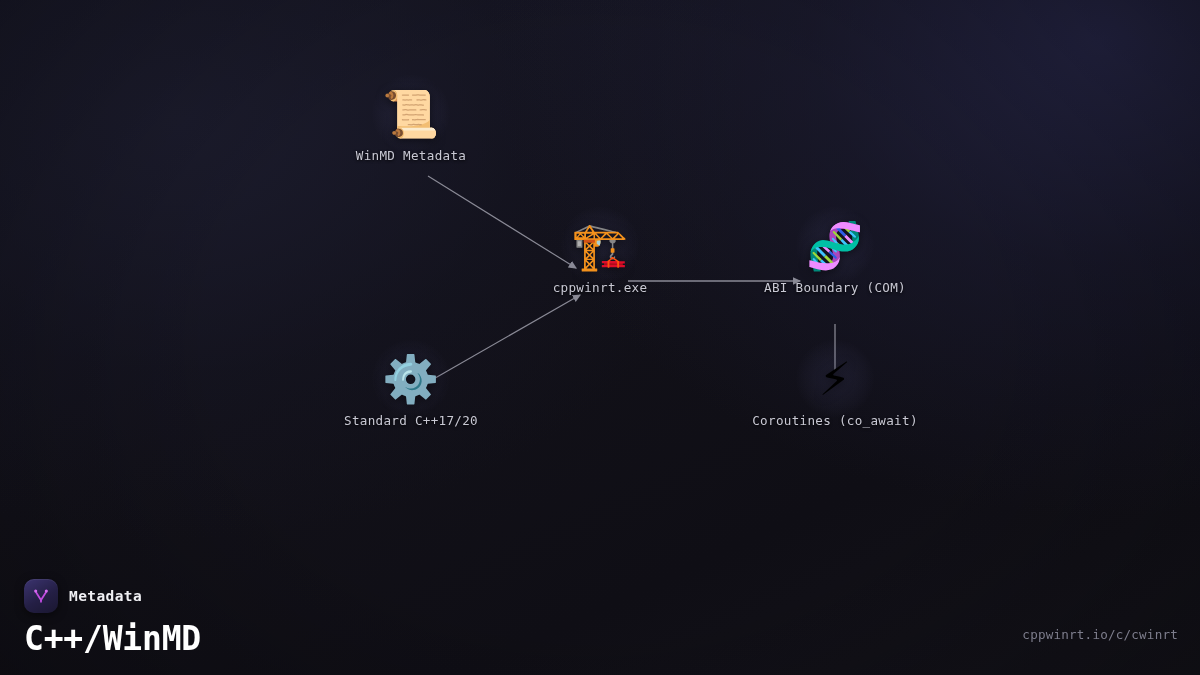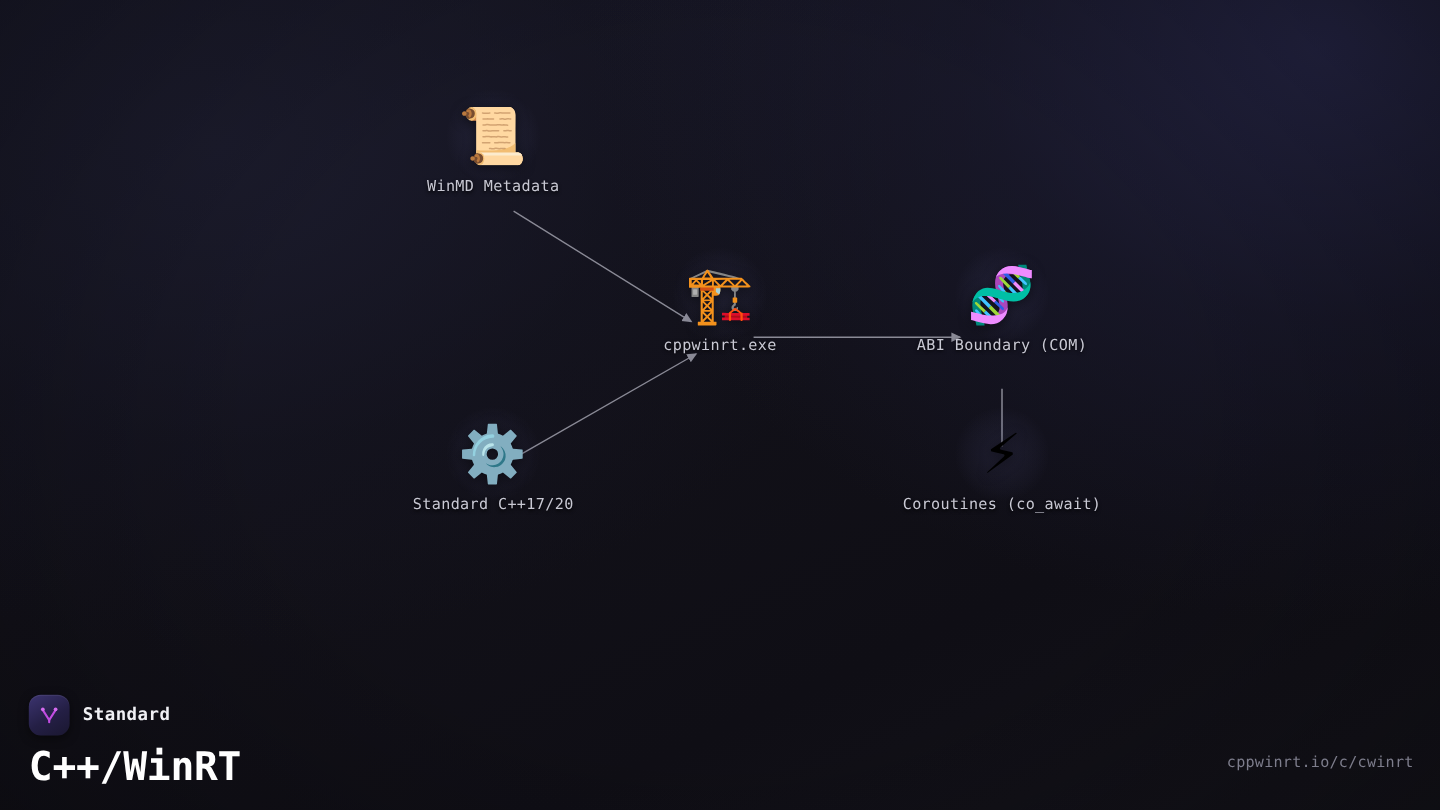--- a/index.html
+++ b/index.html
@@ -120,20 +120,20 @@
       <div id="logo-badge">
         <svg width="22" height="22" viewBox="0 0 24 24" xmlns="http://www.w3.org/2000/svg">
           <g stroke="#c04ce0" stroke-width="1.9" fill="none" stroke-linecap="round">
             <path d="M6.4 7.6 L12 16.4 L17.6 7.6"></path>
             <path d="M12 16.4 L12 18.4"></path>
           </g>
           <circle cx="6.2" cy="6.6" r="1.7" fill="#d56bf0"></circle>
           <circle cx="17.8" cy="6.6" r="1.7" fill="#d56bf0"></circle>
         </svg>
       </div>
-      <div id="brand-name">Standard</div>
+      <div id="brand-name">Metadata</div>
     </div>
-    <div id="page-title">C++/WinRT</div>
+    <div id="page-title">C++/WinMD</div>
   </div>
 
   <div id="url">cppwinrt.io/c/cwinrt</div>
 
 </div>
 
 </body></html>

